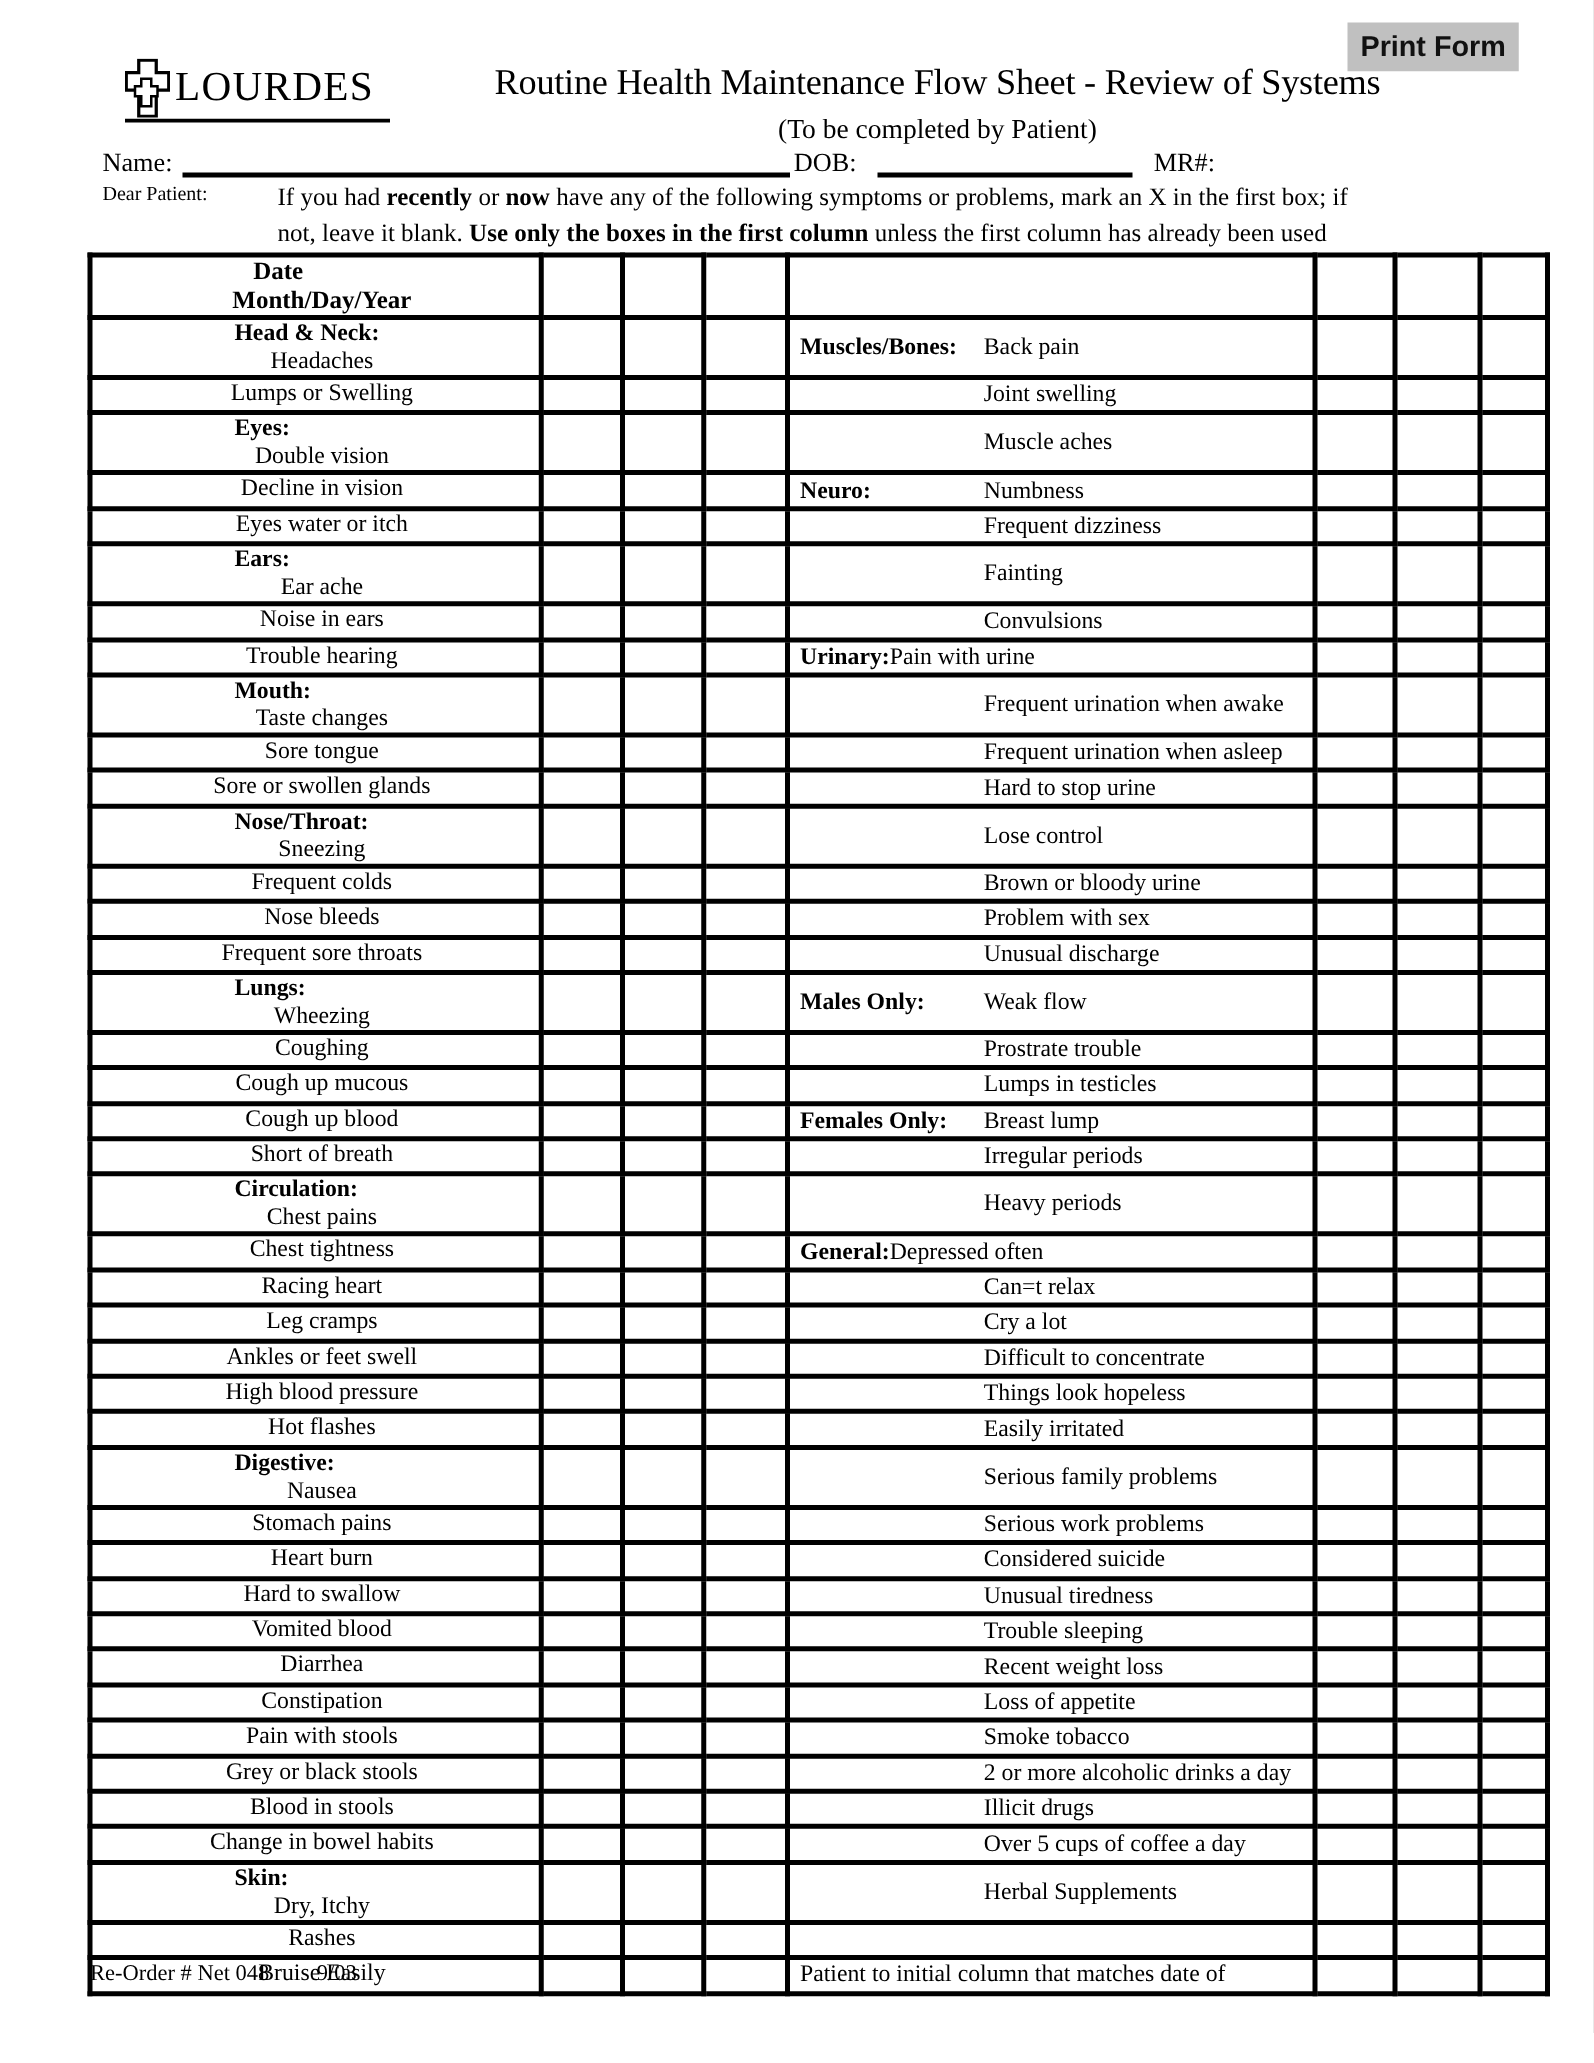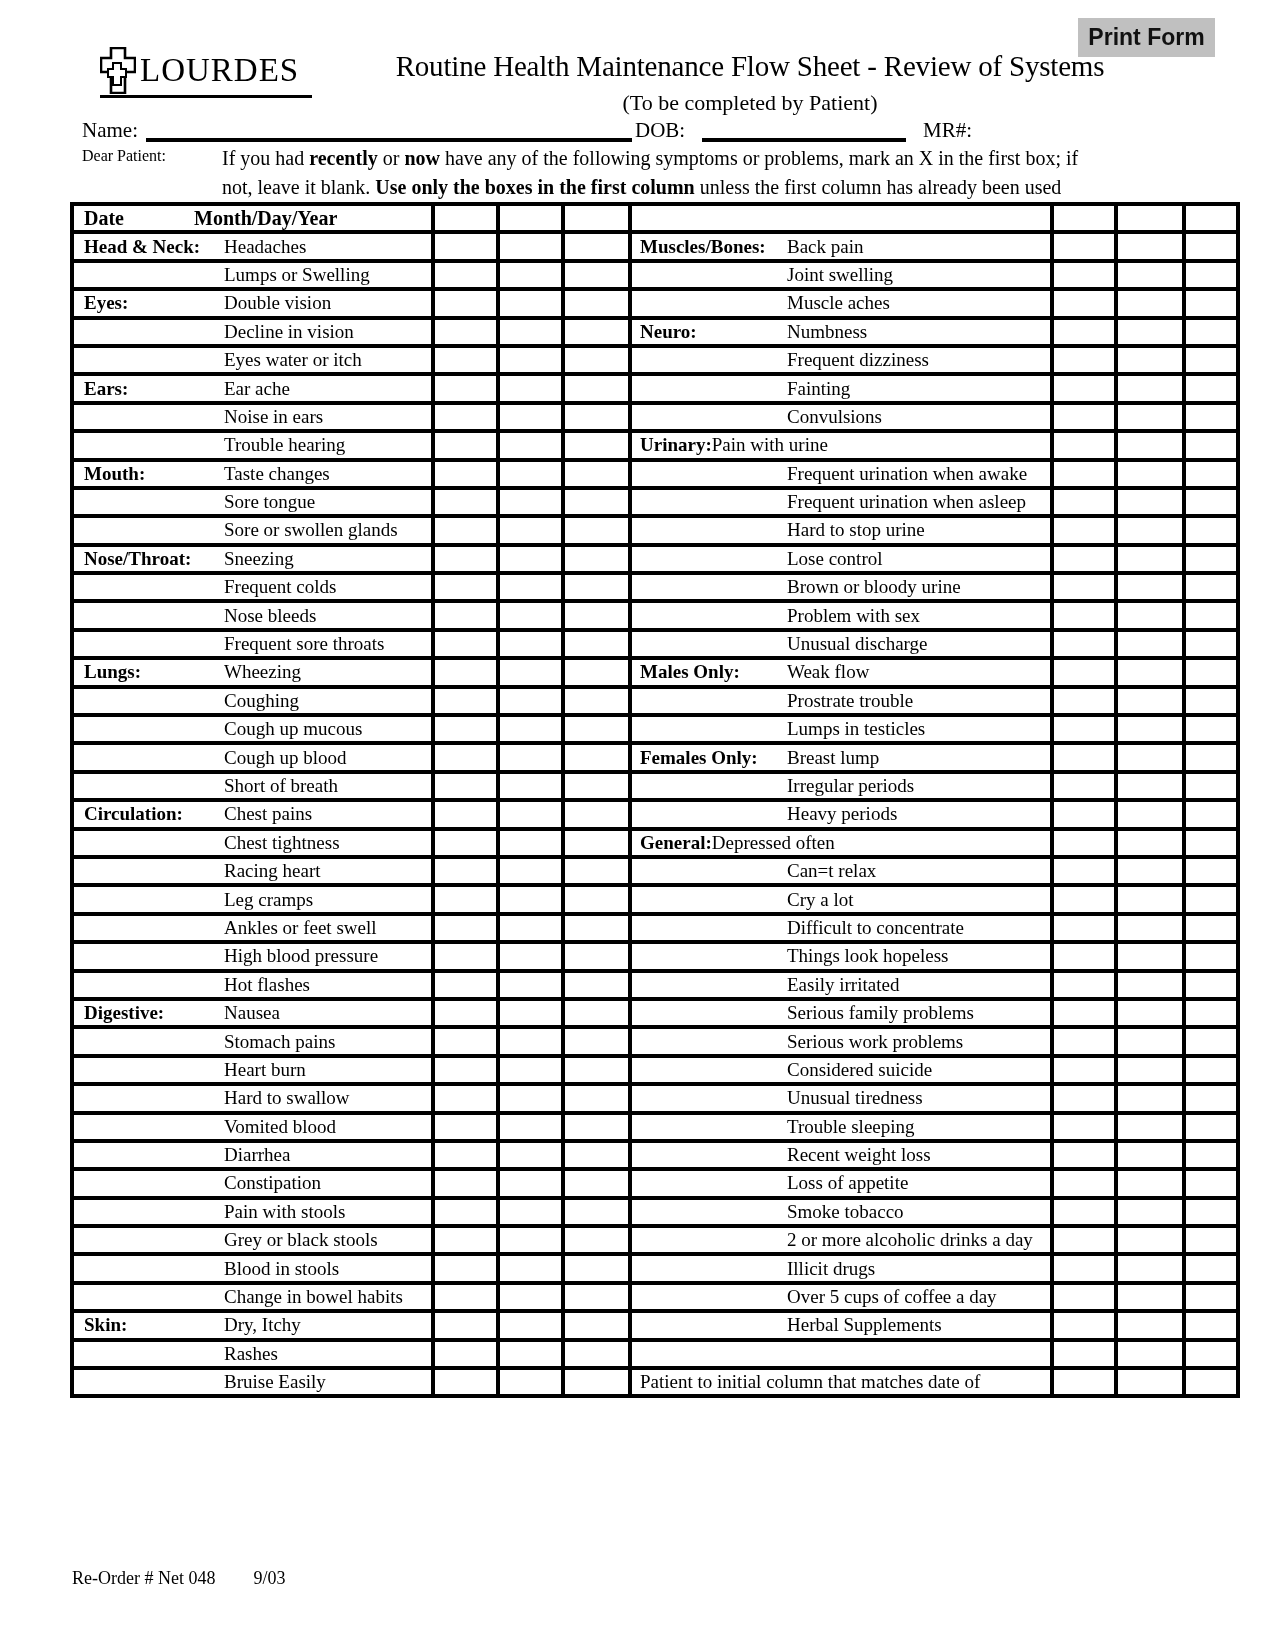--- a/index.html
+++ b/index.html
@@ -28,21 +28,21 @@
   .fld-label { font-size:21px; }
   .fill-line { border-bottom:4px solid #000; height:24px; }
 
   .dear { font-size:16px; }
   .instr { font-size:20px; white-space:nowrap; }
 
   table.ros { border-collapse:collapse; table-layout:fixed; width:1170px; }
   table.ros td { border:4px solid #000; height:28.4px; padding:0; overflow:hidden; }
   td.box { background:#fff; }
   .flex { display:flex; align-items:center; height:100%; white-space:nowrap; }
-  .padl { padding-left:10px; }
+  .padl { padding-left:10px;flex-direction:column; }
   .padr { padding-left:8px;font-family:Liberation Serif, serif; }
   .cat { font-weight:bold; font-size:19px; flex:0 0 auto; }
   .catl { width:140px; }
   .catr { width:147px; }
   .datec { width:110px; }
   .sym { font-size:19px; }
   .note { font-size:19px; }
 
   .footer { left:72px; top:1568px; font-size:18px; display:flex; gap:38px; }
 </style>

